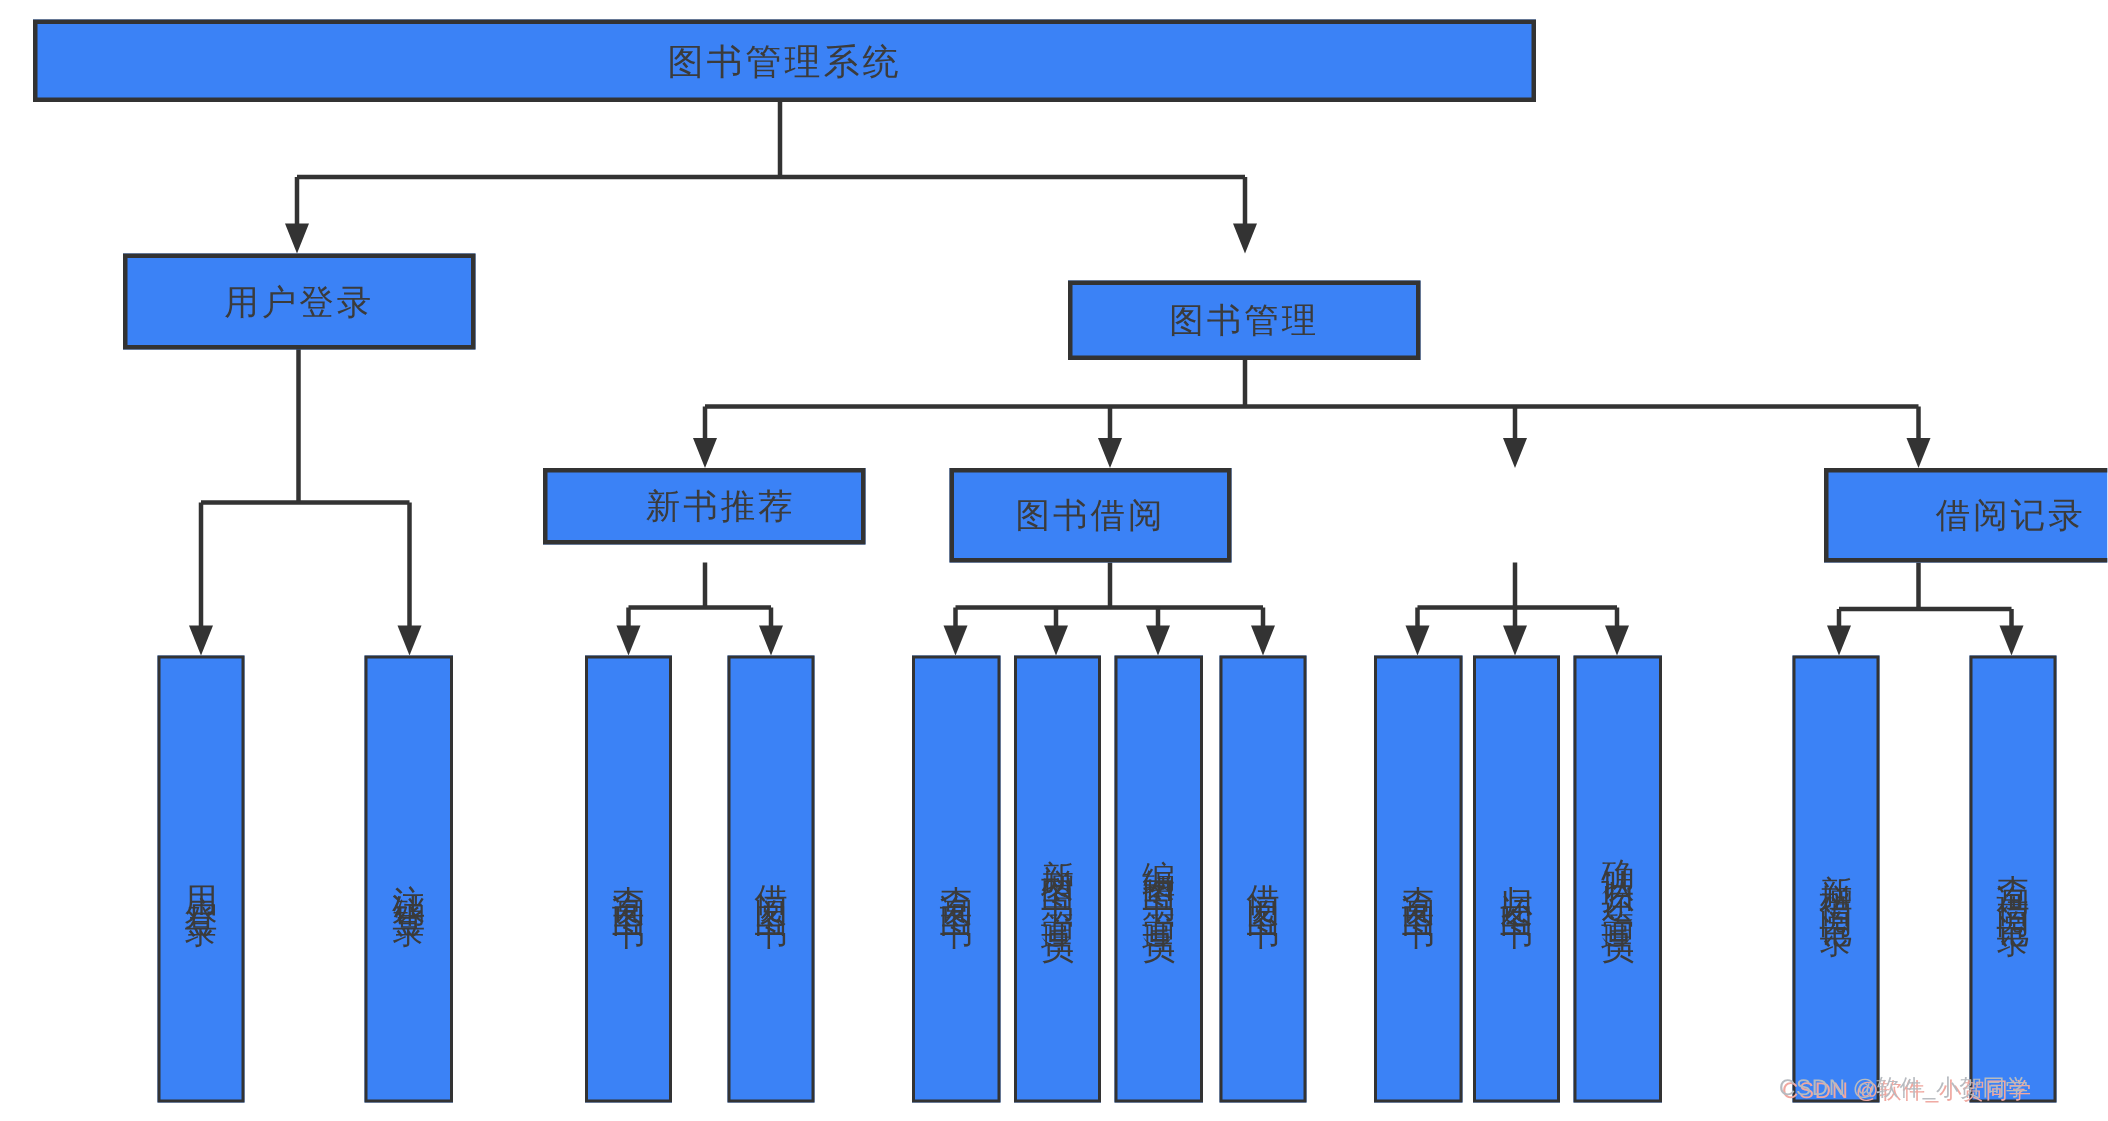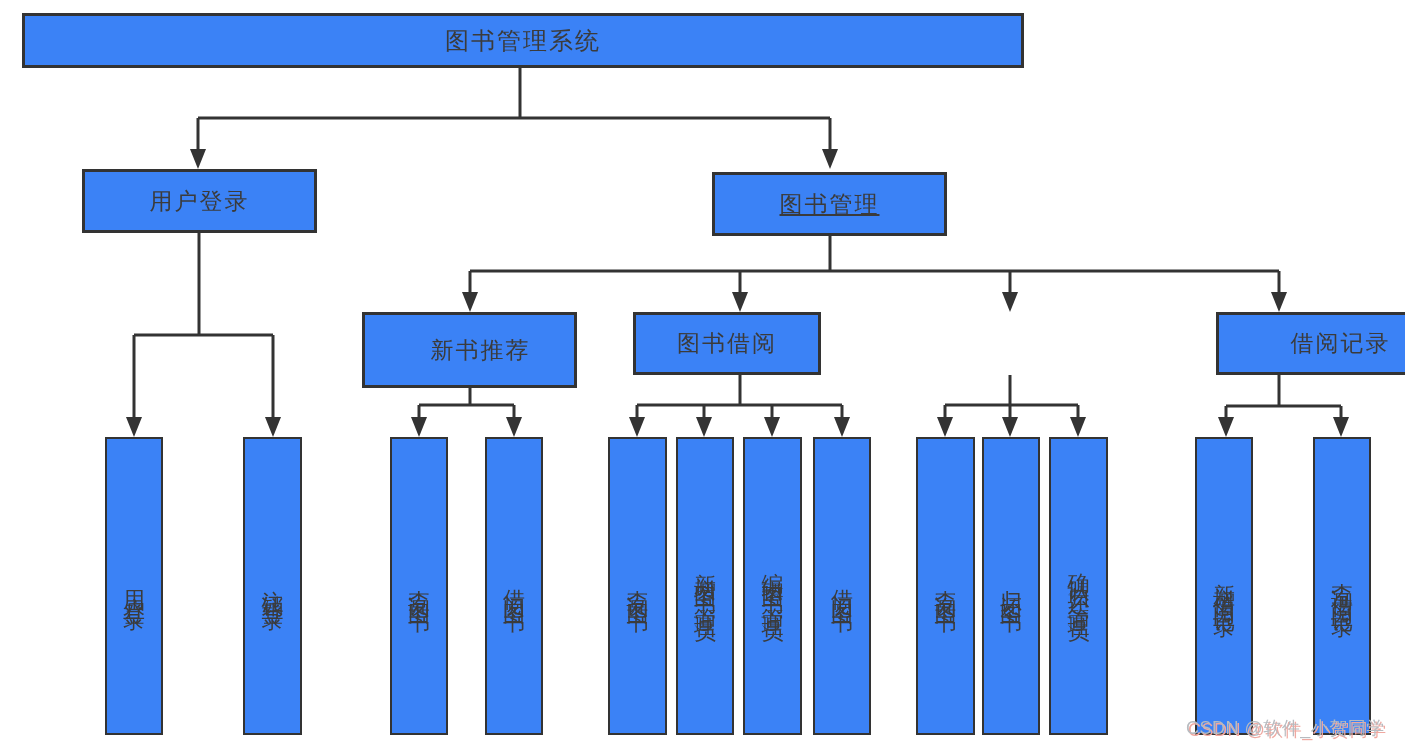--- a/index.html
+++ b/index.html
@@ -42,21 +42,21 @@
     text-orientation:mixed;
     font-size:22px;
     letter-spacing:7px;
     line-height:1;
     color:var(--ink);
     white-space:nowrap;
   }
   .watermark{
     position:absolute;
     left:1186px;top:716px;
-    font-size:18px;
+    font-size:15px;
     letter-spacing:0.5px;
     color:var(--wm);
     text-shadow:2px 2px 0 var(--wm-shadow);
     white-space:nowrap;
     z-index:5;
   }
 </style>
 </head>
 <body>
 
@@ -124,25 +124,25 @@
       <path class="head" d="M1333 417 L1349 417 L1341 437 Z"></path>
   </svg>
 
   <div class="node root" style="left:22px;top:13px;width:1002px;height:55px;">
     <span class="hlabel">图书管理系统</span>
   </div>
 
   <div class="node" style="left:82px;top:169px;width:235px;height:64px;">
     <span class="hlabel">用户登录</span>
   </div>
-  <div class="node" style="left:712px;top:172px;width:235px;height:64px;text-decoration:underline;">
+  <div class="node" style="left:712px;top:187px;width:235px;height:53px;">
     <span class="hlabel">图书管理</span>
   </div>
 
-  <div class="node" style="left:362px;top:312px;width:215px;height:76px;padding-left:22px;">
+  <div class="node" style="left:362px;top:312px;width:215px;height:51px;padding-left:22px;">
     <span class="hlabel">新书推荐</span>
   </div>
   <div class="node" style="left:633px;top:312px;width:188px;height:63px;">
     <span class="hlabel">图书借阅</span>
   </div>
   <div class="node" style="left:1216px;top:312px;width:213px;height:63px;padding-left:36px;">
     <span class="hlabel">借阅记录</span>
   </div>
 
   <div class="node leaf" style="left:105px;top:437px;width:58px;height:298px;">

